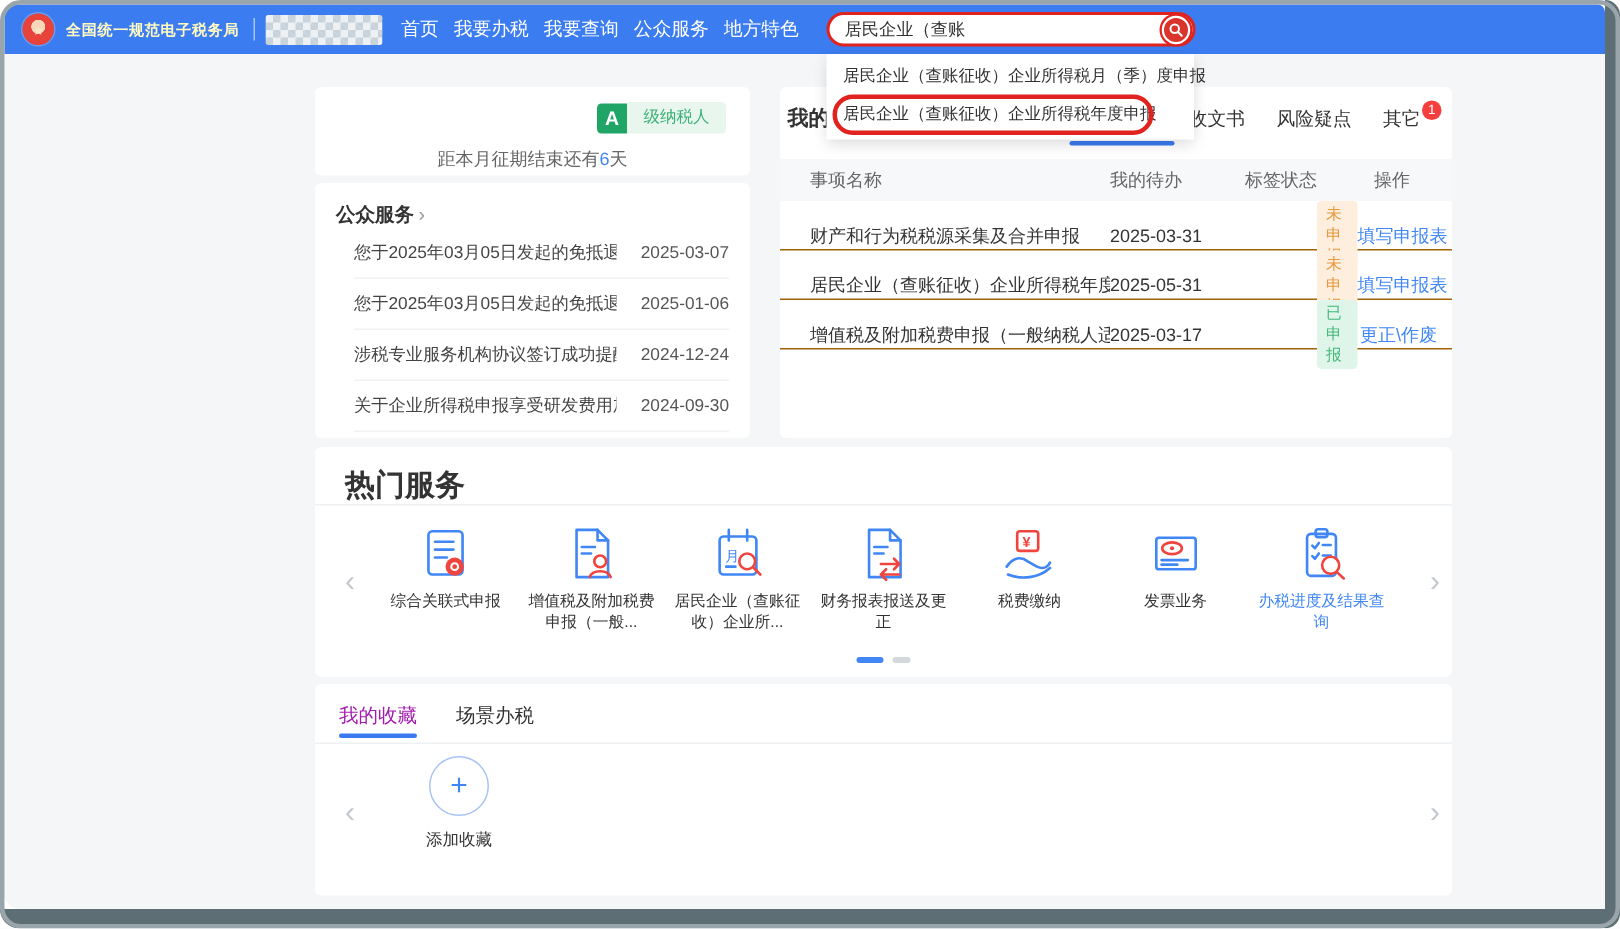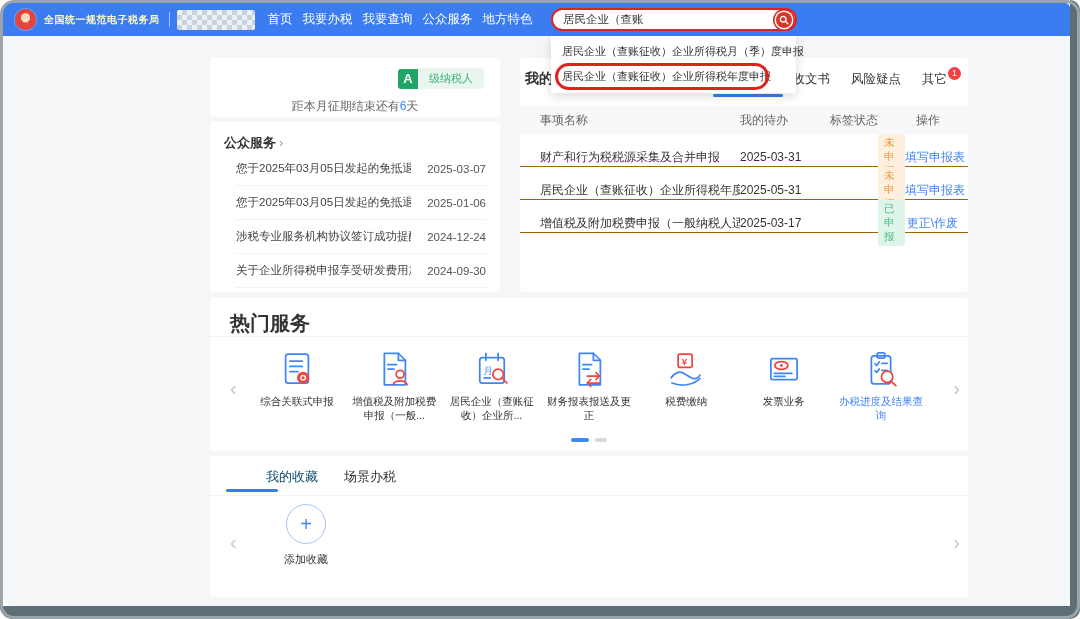--- a/index.html
+++ b/index.html
@@ -80,21 +80,21 @@
   .chev { position:absolute; font-size:20px; color:#c3c8cf; cursor:pointer; line-height:1; }
   .hot-chev-l { left:20px; top:80px; }
   .hot-chev-r { right:8px; top:80px; }
   .dots { position:absolute; left:50%; transform:translateX(-50%); bottom:9px; display:flex; align-items:center; gap:6px; }
   .dash-active { width:18px; height:4px; border-radius:2px; background:#4086f4; cursor:pointer; }
   .dash { width:12px; height:4px; border-radius:2px; background:#d4d7dc; cursor:pointer; }
 
   
   .p-fav { left:207px; top:453px; width:758px; height:141px; }
   .fav-tabs { position:absolute; left:16px; top:12px; display:flex; gap:26px; font-size:13px; }
-  .fav-tab-active { color:#0c4a6e; cursor:pointer;margin-left:40px; }
+  .fav-tab-active { color:#a21caf; cursor:pointer; }
   .fav-tab { color:#333; cursor:pointer; }
   .fav-underline { position:absolute; left:16px; top:33px; width:52px; height:3px; background:#3a7af0; border-radius:2px; }
   .fav-divider { position:absolute; left:0; right:0; top:39px; height:1px; background:#f0f1f3; }
   .fav-chev-l { left:20px; top:76px; }
   .fav-chev-r { right:8px; top:76px; }
   .add-wrap { position:absolute; left:52px; top:48px; width:88px; text-align:center; cursor:pointer; }
   .add-circle { width:40px; height:40px; border:1px solid #a9c3f5; border-radius:50%; margin:0 auto; display:flex; align-items:center; justify-content:center; color:#4086f4; font-size:20px; font-weight:300; }
   .add-label { margin-top:8px; font-size:11px; color:#333; }
 </style>
 </head>

